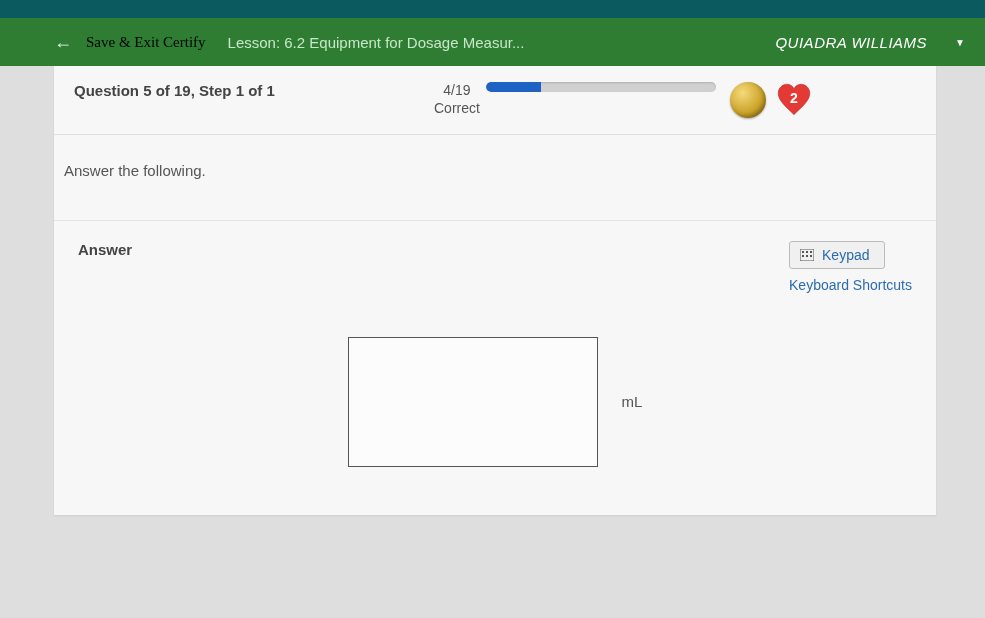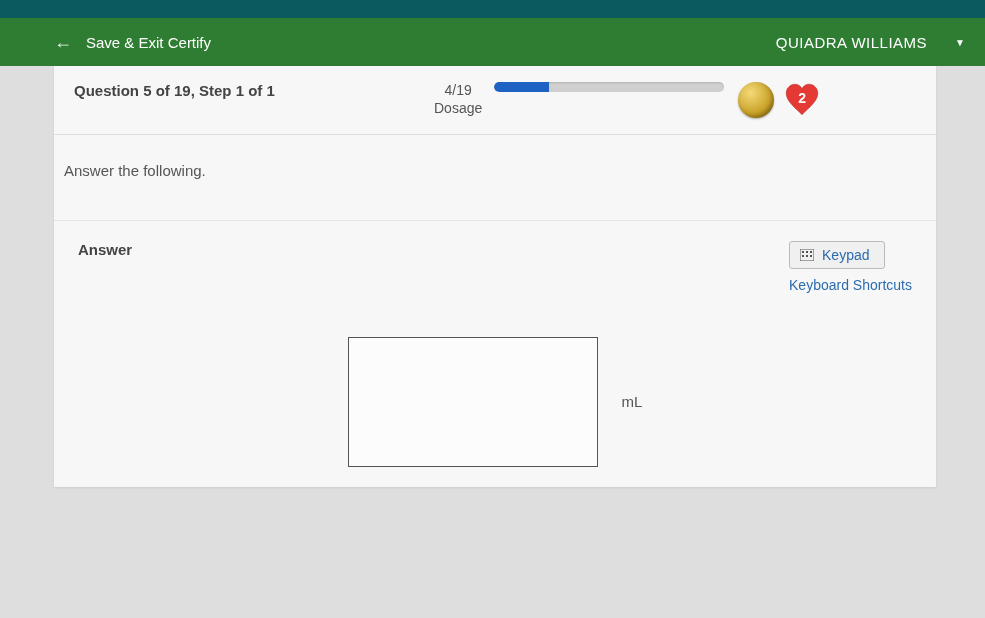--- a/index.html
+++ b/index.html
@@ -21,24 +21,24 @@
     align-items: center;
     padding: 0 20px 0 54px;
     color: #e8f5e9;
     font-size: 15px;
   }
   .back-arrow {
     margin-right: 14px;
     font-size: 18px;
     color: #e8f5e9;
   }
-  .save-exit { color: #ffffff; }
+  .save-exit { color: #000000; font-family: Liberation Serif, serif; }
   .lesson-title { margin-left: 22px; color: #c8e6c9; }
   .spacer { flex: 1; }
-  .user-name { color: #fff; margin-right: 28px; letter-spacing: 0.5px;}
+  .user-name { color: #fff; margin-right: 28px; letter-spacing: 0.5px; font-style: italic;}
   .caret { color: #fff; font-size: 10px; }
 
   .content-area {
     background: #dedede;
     padding: 0 0 0 54px;
     height: calc(618px - 18px - 48px);
   }
   .card {
     background: #f7f7f7;
     width: 882px;
@@ -54,21 +54,21 @@
     font-weight: 600;
     color: #444;
     font-size: 15px;
     flex: 0 0 360px;
   }
   .correct-block {
     text-align: center;
     color: #555;
     font-size: 14px;
     line-height: 1.25;
-    margin-right: 12px;
+    margin-right: 6px;
   }
   .progress-track {
     width: 230px;
     height: 10px;
     background: #d0d0d0;
     border-radius: 5px;
     position: relative;
     overflow: hidden;
     box-shadow: inset 0 1px 2px rgba(0,0,0,0.15);
   }
@@ -111,21 +111,21 @@
     line-height: 1.9;
   }
   .question-body .blank {
     display: inline-block;
     border-bottom: 1px solid #777;
     width: 34px;
     margin: 0 2px;
   }
 
   .answer-section {
-    padding: 20px 24px 20px 24px;
+    padding: 20px 24px 48px 24px;
     position: relative;
   }
   .answer-header {
     display: flex;
     align-items: flex-start;
   }
   .answer-label {
     font-weight: 600;
     color: #444;
     font-size: 15px;
@@ -178,33 +178,34 @@
   }
 </style>
 </head>
 <body>
 
 <div class="top-strip"></div>
 
 <div class="green-bar">
   <span class="back-arrow">←</span>
   <span class="save-exit">Save &amp; Exit Certify</span>
+  <span class="lesson-title">Lesson: 6.2 Equipment for Dosage Measur...</span>
   <span class="spacer"></span>
   <span class="user-name">QUIADRA WILLIAMS</span>
   <span class="caret">▼</span>
 </div>
 
 <div class="content-area">
   <div class="card">
 
     <div class="status-row">
       <div class="q-label">Question 5 of 19, Step 1 of 1</div>
       <div class="correct-block">
         <div>4/19</div>
-        <div>Dosage</div>
+        <div>Correct</div>
       </div>
       <div class="progress-track">
         <div class="progress-fill"></div>
       </div>
       <div class="coin"></div>
       <div class="heart">
         <svg viewBox="0 0 32 32">
           <path d="M16 29 C10 23 2 17 2 10 C2 5 6 2 10 2 C13 2 15 4 16 6 C17 4 19 2 22 2 C26 2 30 5 30 10 C30 17 22 23 16 29 Z" fill="#e53935" stroke="#b71c1c" stroke-width="0.5"></path>
         </svg>
         <span class="heart-count">2</span>

